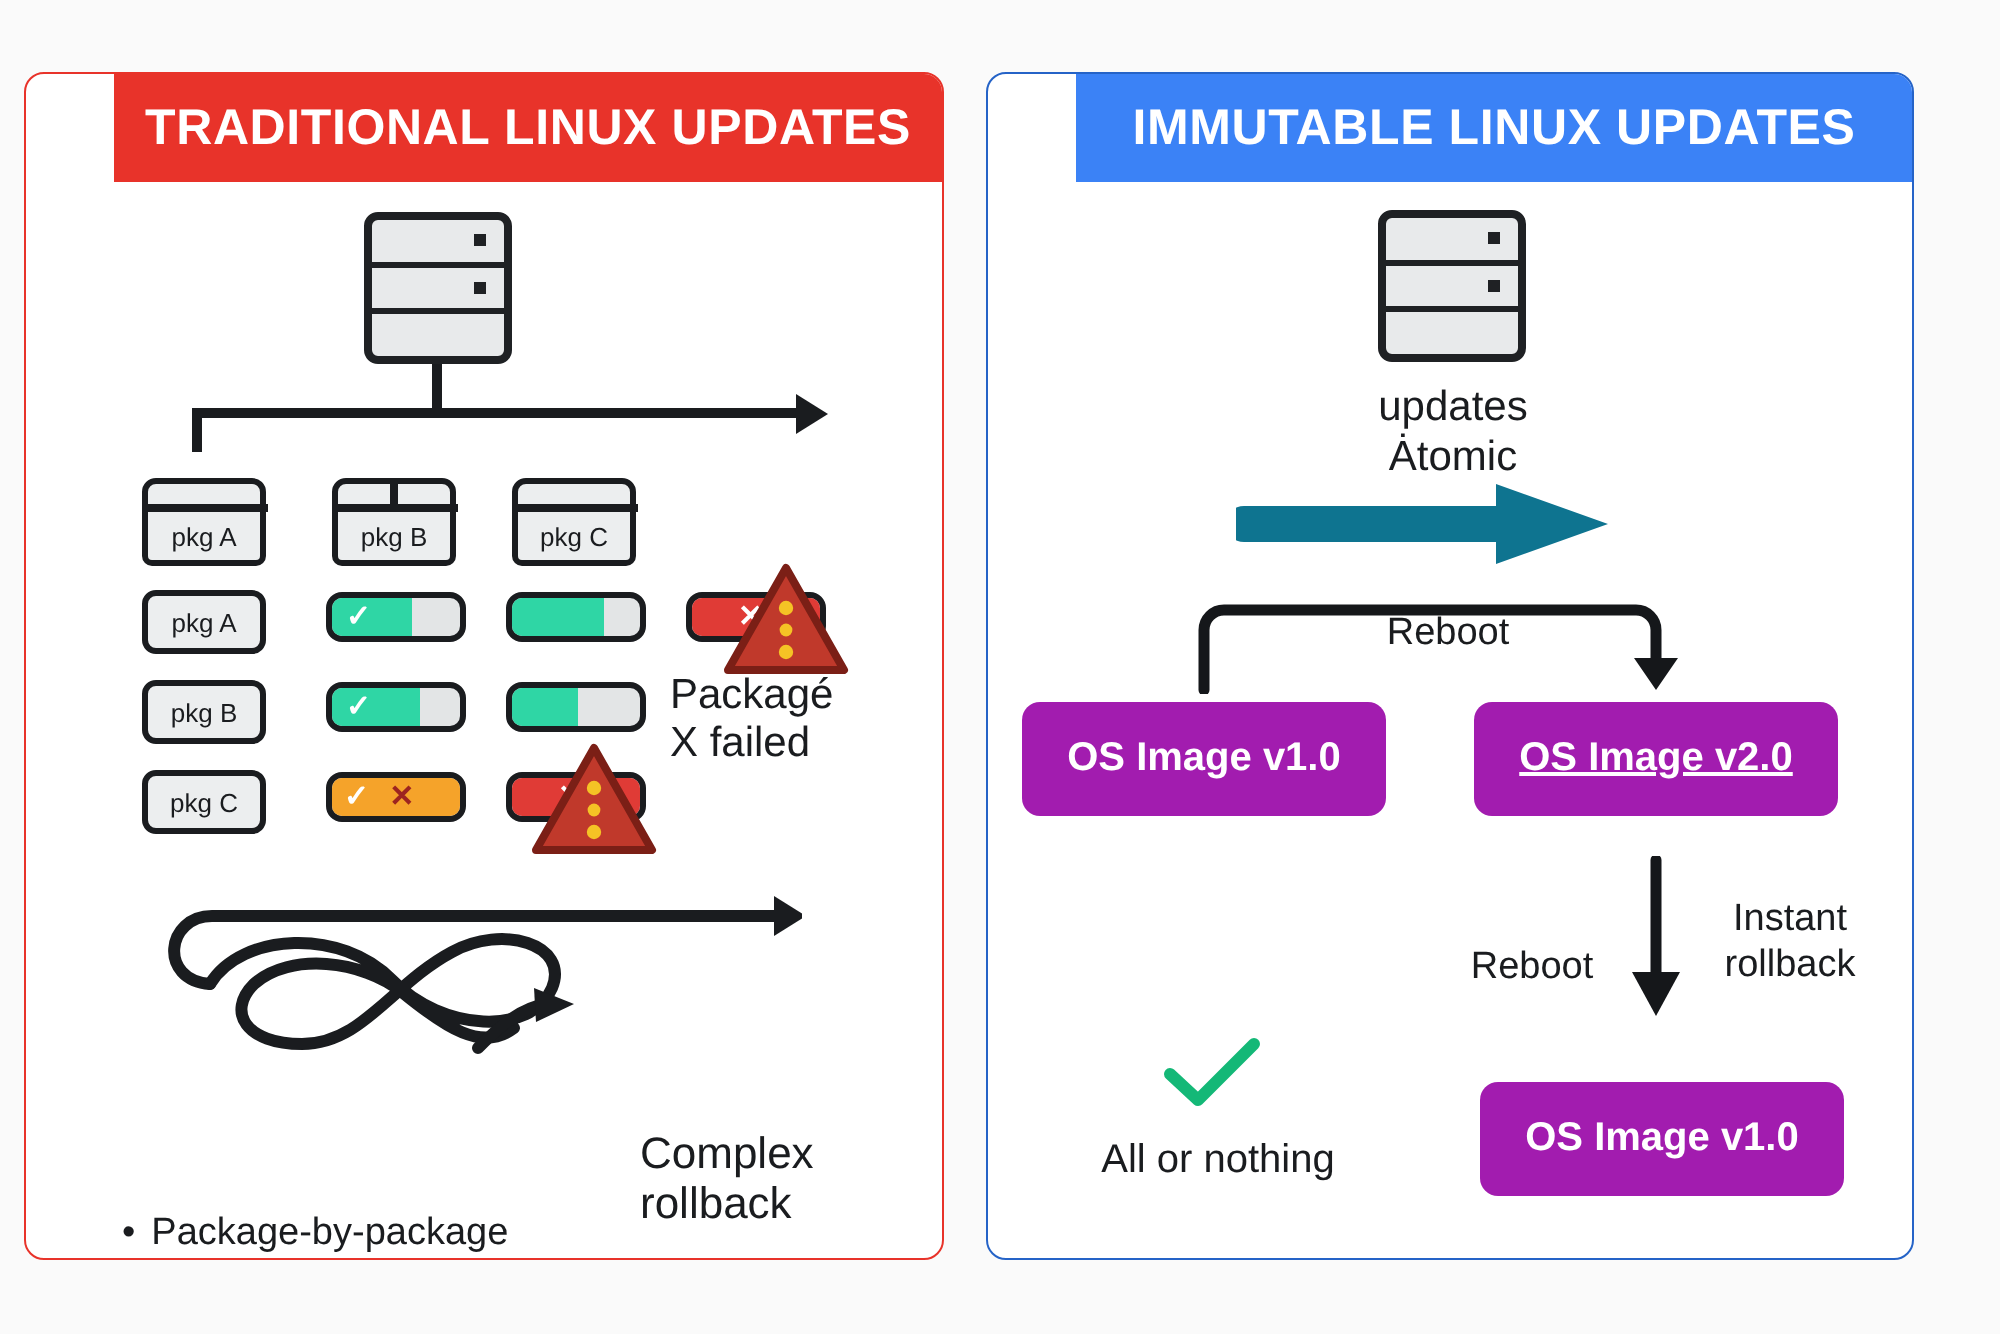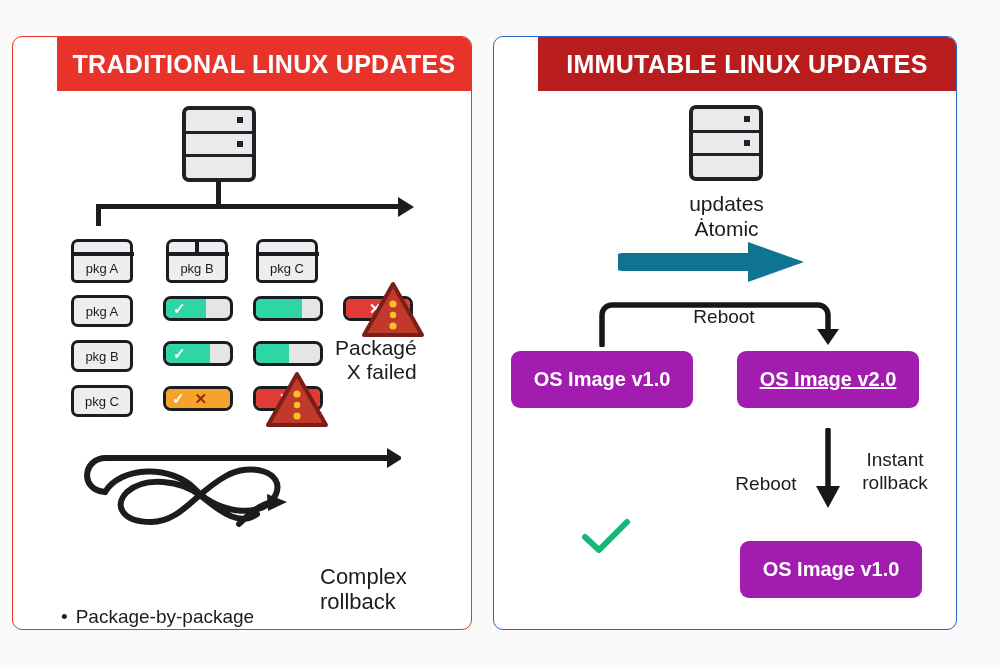--- a/index.html
+++ b/index.html
@@ -24,21 +24,21 @@
   .panel-header {
     height: 54px;
     display: flex; align-items: center; justify-content: center;
     color: #ffffff;
     font-size: 25px;
     font-weight: bold;
     letter-spacing: 0.3px;
     margin-left: 44px;
   }
   #header-left  { background: #e8332a; }
-  #header-right { background: #b91c1c; }
+  #header-right { background: #3b82f6; }
 
   .panel-body { position: relative; height: 540px; }
 
   
   .server {
     position: absolute;
     width: 74px; height: 76px;
     border: 4px solid #1f2124;
     border-radius: 7px;
     background: #e8eaeb;
@@ -231,21 +231,21 @@
     </div>
     <div class="tri" style="left:252px; top:280px;">
       <svg viewBox="0 0 64 58" width="64" height="58" aria-hidden="true">
         <path d="M32 3 L61 54 L3 54 Z" fill="#c0392b" stroke="#7b1f16" stroke-width="4" stroke-linejoin="round"></path>
         <circle cx="32" cy="23" r="3.6" fill="#f5c325"></circle>
         <circle cx="32" cy="34" r="3.2" fill="#f5c325"></circle>
         <circle cx="32" cy="45" r="3.6" fill="#f5c325"></circle>
       </svg>
     </div>
 
-    <div class="sq-label" style="left:322px; top:245px;text-align:right;">
+    <div class="sq-label" style="left:322px; top:245px;">
       <div>Packagé</div>
       <div>X failed</div>
     </div>
 
     <div style="position:absolute; left:48px; top:355px; width:340px; height:95px;">
       <svg viewBox="0 0 340 95" width="340" height="95" aria-hidden="true">
         <g fill="none" stroke="#1a1c1f" stroke-width="6" stroke-linecap="round">
           <path d="M330 12 H45 C22 12 18 44 44 46"></path>
           <path d="M44 46 C60 20 110 18 135 44 C160 70 205 72 215 48
                    C224 26 190 16 165 30 C135 46 120 76 90 76
@@ -321,15 +321,16 @@
       <div>rollback</div>
     </div>
 
     <div class="osbox" style="left:246px; top:450px; width:182px; height:57px;">OS Image v1.0</div>
 
     <div class="check-big" style="left:87px; top:427px;">
       <svg viewBox="0 0 50 38" width="50" height="38" aria-hidden="true">
         <path d="M4 19 L18 32 L46 4" fill="none" stroke="#14b877" stroke-width="6" stroke-linecap="round" stroke-linejoin="round"></path>
       </svg>
     </div>
+    <div class="small-label" style="left:30px; top:477px; width:170px; font-size:20px;">All or nothing</div>
 
   </div>
 </section>
 
 </body></html>

